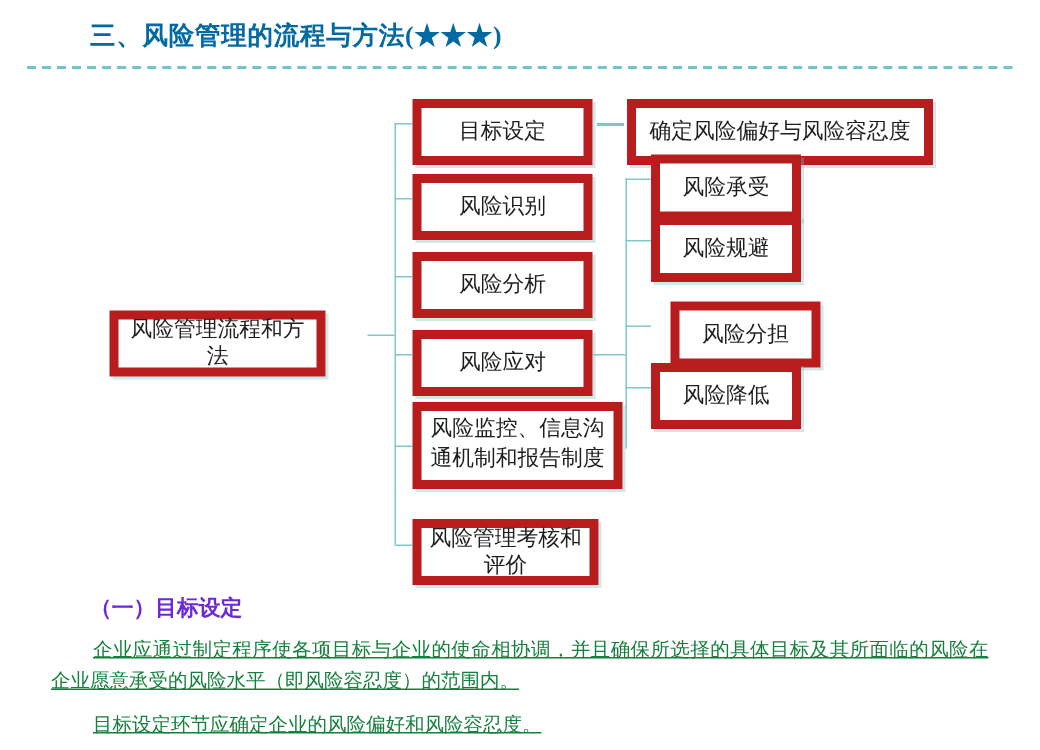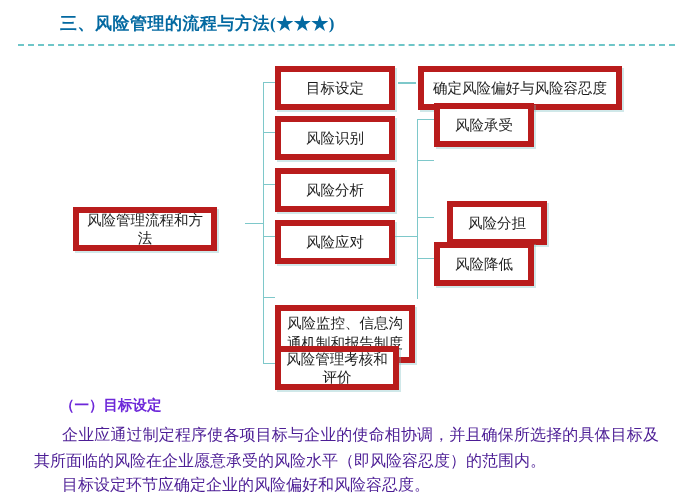--- a/index.html
+++ b/index.html
@@ -58,21 +58,20 @@
     justify-content: center;
     text-align: center;
     line-height: 1.25;
     padding: 16px 4px;
   }
   .node.shadow {
     box-shadow: 2px 2px 0 rgba(120,190,192,0.35);
   }
   .node.multiline {
     line-height: 1.35;
-    margin-top: 37px;
   }
 
   
   .ln {
     position: absolute;
     background: #7ec8ca;
   }
   .lnh { height: 1px; }
   .lnv { width: 1px; }
 
@@ -81,24 +80,25 @@
     position: absolute;
     left: 60px;
     top: 396px;
     font-size: 14.5px;
     font-weight: bold;
     color: #6d28d9;
     white-space: nowrap;
   }
   .para {
     position: absolute;
-    font-size: 16px;
-    color: #4c1d95;
+    font-size: 13px;
+    color: #15803d;
     line-height: 1.65;
     text-align: justify;
+    text-decoration: underline;
   }
   .para1 {
     left: 34px;
     top: 422px;
     width: 625px;
     text-indent: 28px;
   }
   .para2 {
     left: 34px;
     top: 472px;
@@ -144,20 +144,21 @@
   <div class="ln lnh" style="left:395px; top:184px; width:22px;"></div>
   <div class="ln lnv" style="left:417px; top:67px; height:180px;"></div>
 
   <div class="ln lnh" style="left:417px; top:67px; width:17px;"></div>
   <div class="ln lnh" style="left:417px; top:108px; width:17px;"></div>
   <div class="ln lnh" style="left:417px; top:165px; width:17px;"></div>
   <div class="ln lnh" style="left:417px; top:206px; width:17px;"></div>
 
   <div class="node shadow" style="left:434px; top:51px; width:100px; height:32px;">风险承受</div>
 
+  <div class="node shadow" style="left:434px; top:92px; width:100px; height:32px;">风险规避</div>
 
   <div class="node shadow" style="left:447px; top:149px; width:100px; height:32px;">风险分担</div>
 
   <div class="node shadow" style="left:434px; top:190px; width:100px; height:32px;">风险降低</div>
 </div>
 
 <div class="section-sub">（一）目标设定</div>
 <div class="para para1">企业应通过制定程序使各项目标与企业的使命相协调，并且确保所选择的具体目标及其所面临的风险在企业愿意承受的风险水平（即风险容忍度）的范围内。</div>
 <div class="para para2">目标设定环节应确定企业的风险偏好和风险容忍度。</div>
 

